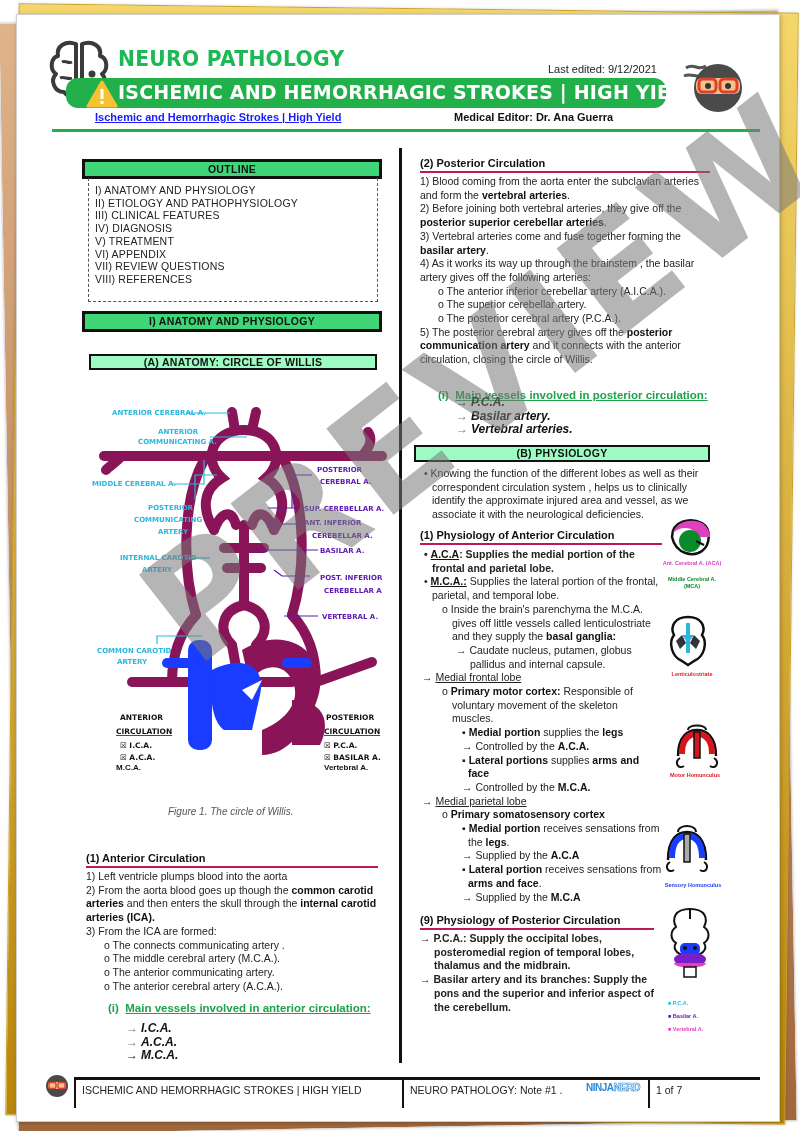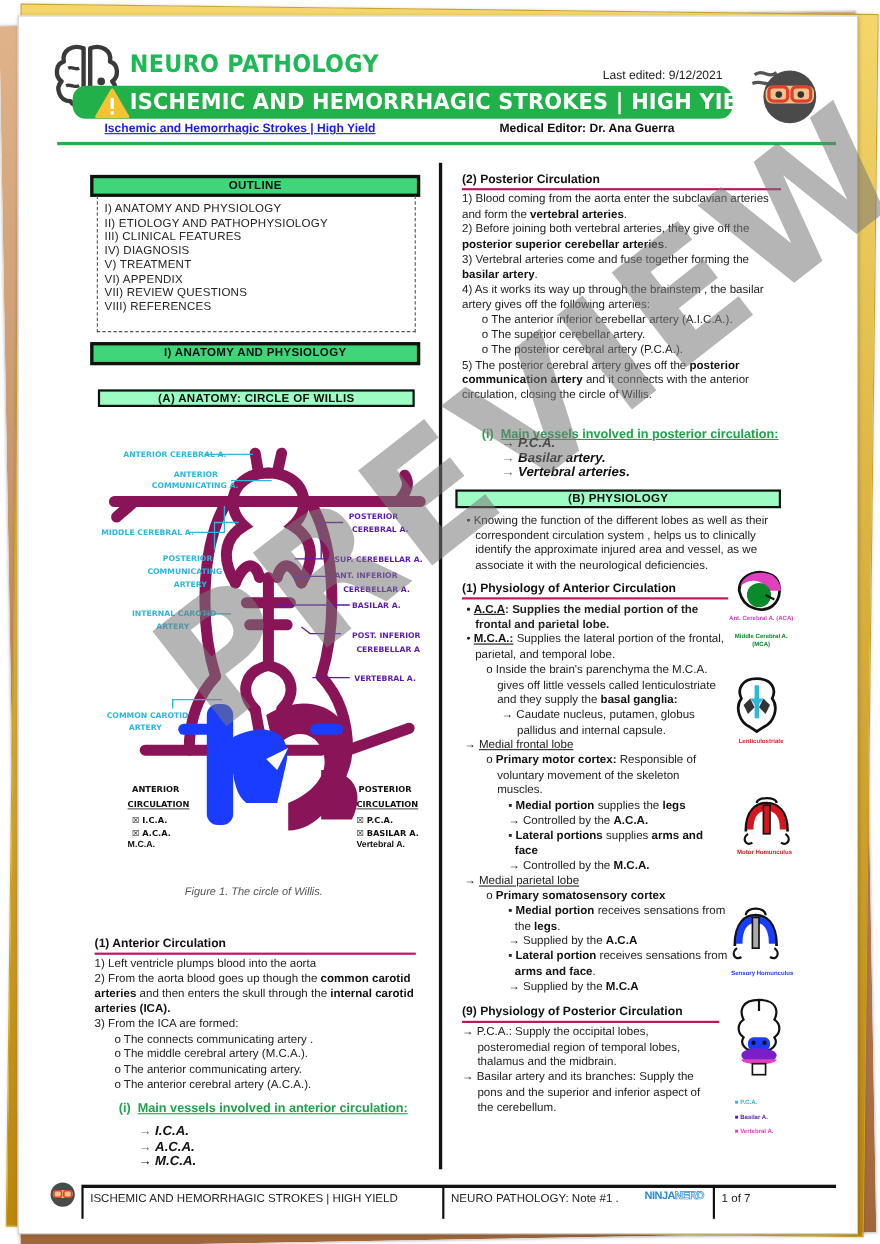--- a/index.html
+++ b/index.html
@@ -270,21 +270,21 @@
   <div style="padding-left:40px;">→ <span>Controlled by the </span><b>M.C.A.</b></div>
   <div>→ <span style="text-decoration:underline">Medial parietal lobe</span></div>
   <div style="padding-left:30px;text-indent:-10px;">o <b>Primary somatosensory cortex</b></div>
   <div style="padding-left:46px;text-indent:-6px;">▪ <b>Medial portion</b><span> receives sensations from the </span><b>legs</b>.</div>
   <div style="padding-left:40px;">→ <span>Supplied by the </span><b>A.C.A</b></div>
   <div style="padding-left:46px;text-indent:-6px;">▪ <b>Lateral portion</b><span> receives sensations from </span><b>arms and face</b>.</div>
   <div style="padding-left:40px;">→ <span>Supplied by the </span><b>M.C.A</b></div>
 </div>
 
 <div class="sec-head" style="left:420px;top:914px;width:234px;">(9) Physiology of Posterior Circulation</div>
-<div class="para" style="left:420px;top:932px;width:234px;">
+<div class="para" style="left:420px;top:932px;width:234px;font-weight:bold;">
   <div style="padding-left:14px;text-indent:-14px;">→ <span>P.C.A.: Supply the occipital lobes, posteromedial region of temporal lobes, thalamus and the midbrain.</span></div>
   <div style="padding-left:14px;text-indent:-14px;">→ <span>Basilar artery and its branches: Supply the pons and the superior and inferior aspect of the cerebellum.</span></div>
 </div>
 
 <svg class="fig-side" style="left:668px;top:515px;width:44px;height:44px;" viewBox="0 0 44 44">
   <path d="M4 22 C4 6 22 2 34 8 C44 14 42 30 34 36 C26 42 8 40 4 22 Z" fill="#fff" stroke="#111" stroke-width="2.5"></path>
   <path d="M5 18 C8 6 24 3 34 8 C40 12 42 18 42 22 L30 22 C26 12 14 10 5 18 Z" fill="#e040c0"></path>
   <circle cx="22" cy="26" r="11" fill="#0a8a2a"></circle>
   <path d="M28 26 L36 30" stroke="#111" stroke-width="2"></path>
 </svg>

